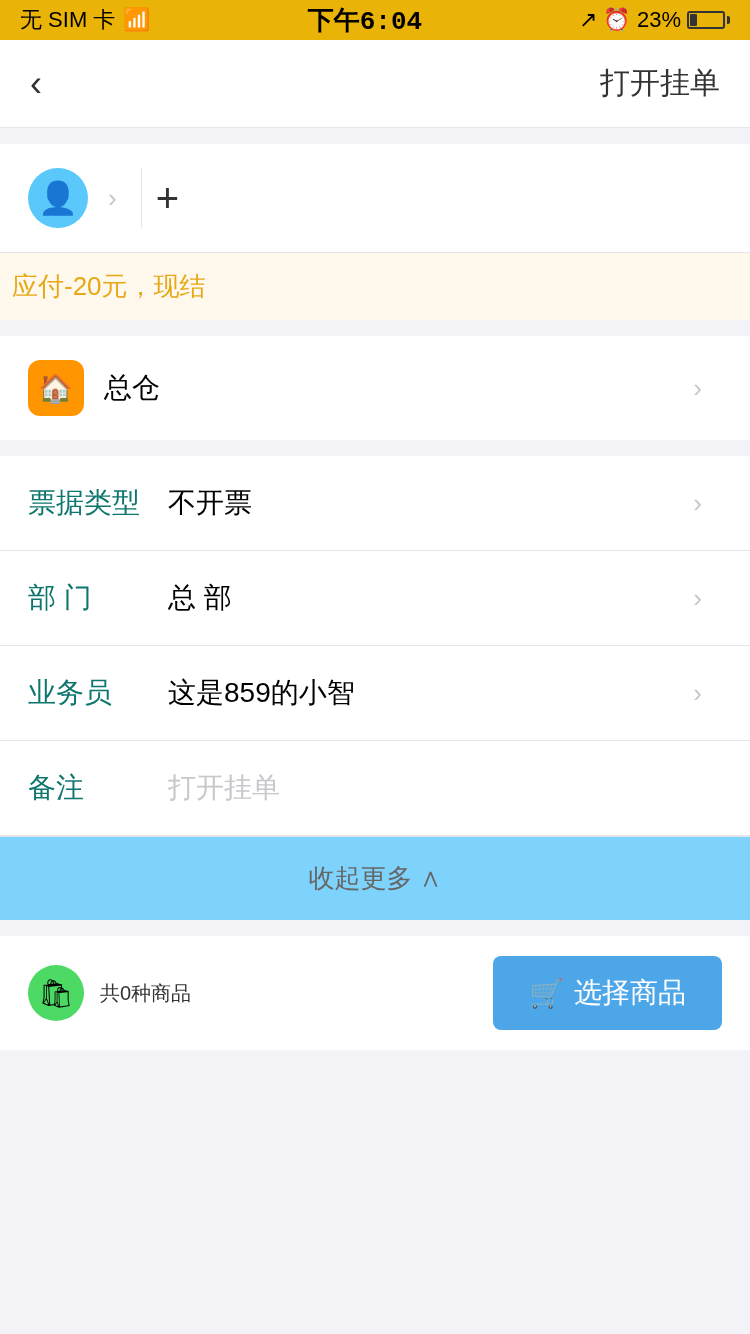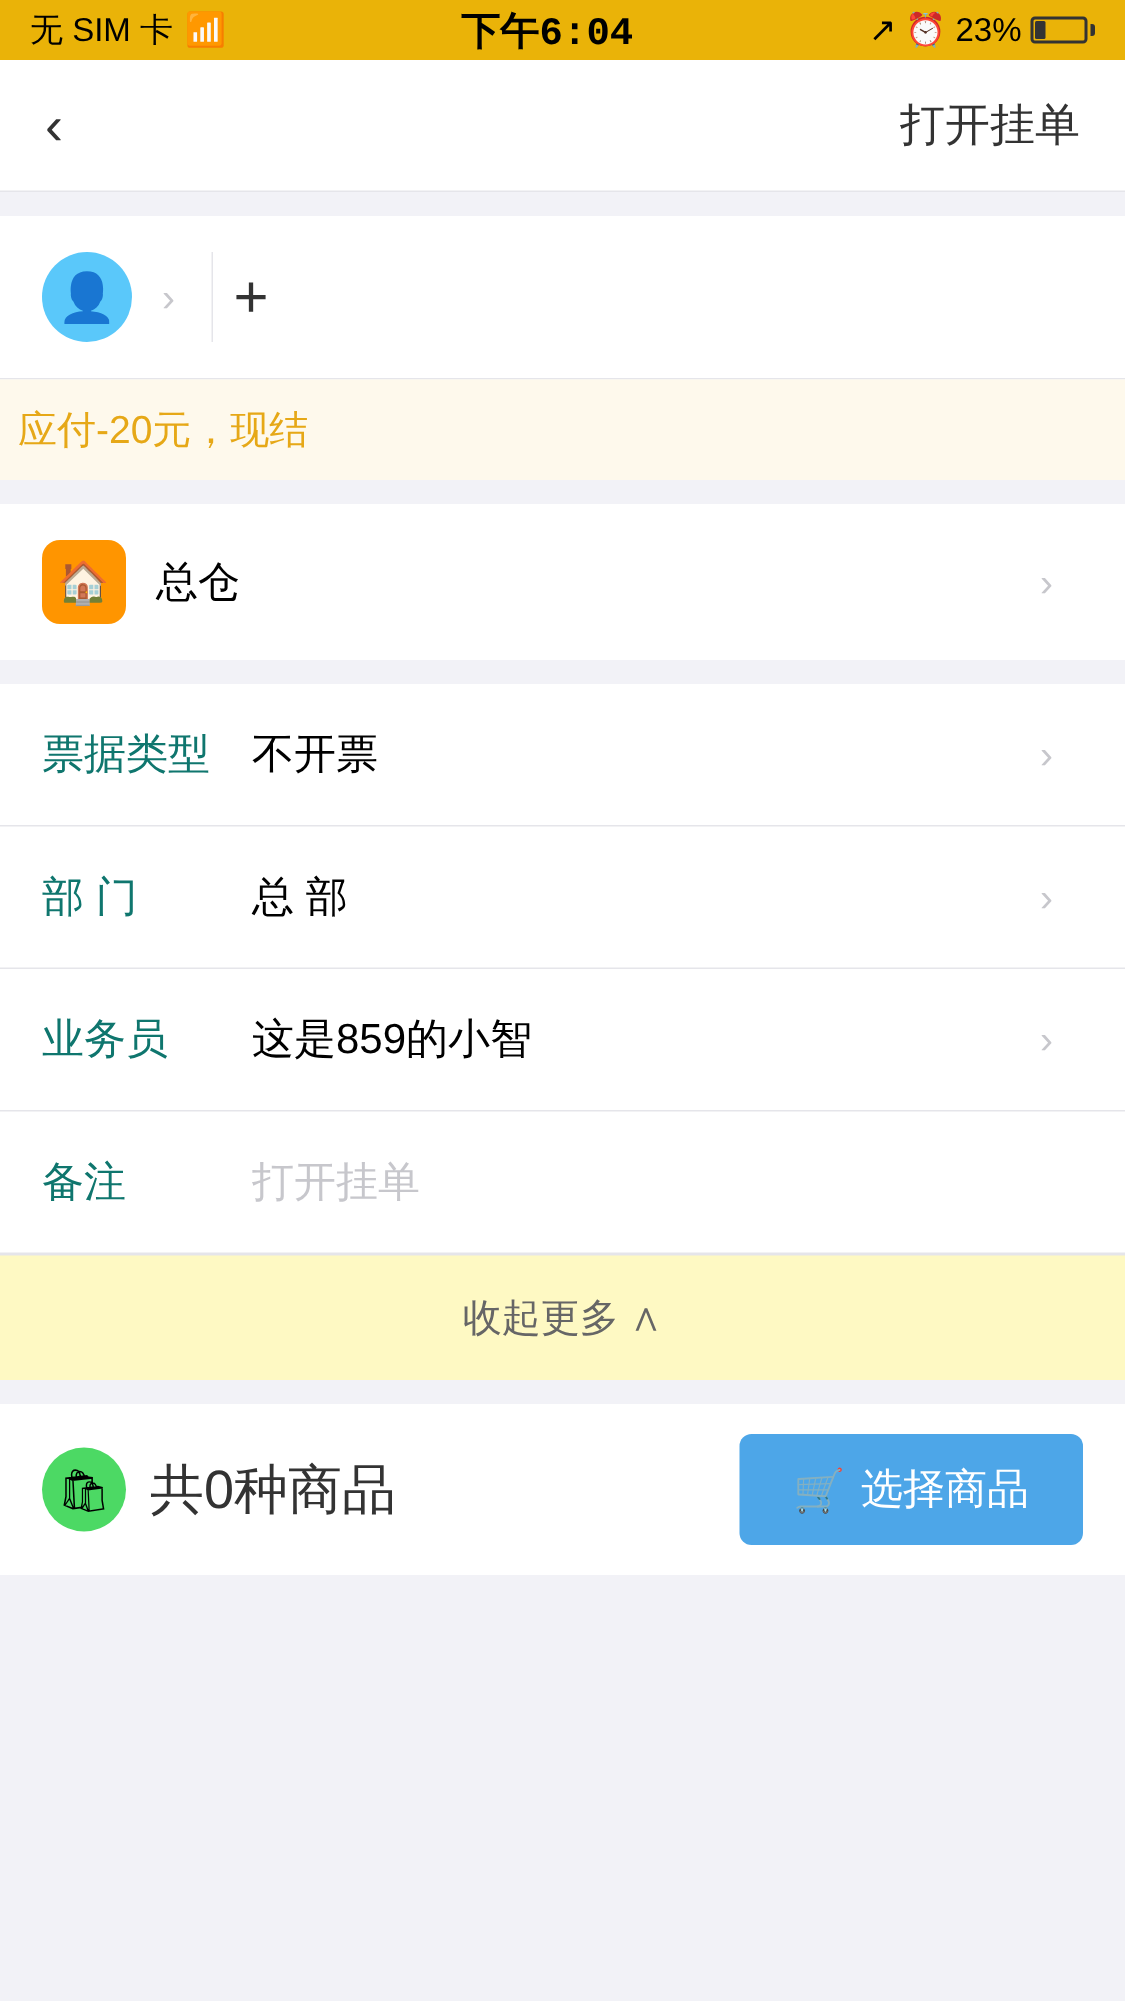--- a/index.html
+++ b/index.html
@@ -129,21 +129,21 @@
     }
     .info-value {
       flex: 1; font-size: 28px; color: #000;
     }
     .info-placeholder {
       flex: 1; font-size: 28px; color: #c7c7cc;
     }
 
     
     .collapse-row {
-      background: #fef9c3;
+      background: #7dd3fc;
       display: flex; align-items: center; justify-content: center;
       padding: 24px;
       margin-top: 0;
       border-top: 1px solid #e5e5ea;
     }
     .collapse-text {
       font-size: 26px; color: #666;
     }
 
     
@@ -152,21 +152,21 @@
       display: flex; align-items: center;
       padding: 20px 28px;
       margin-top: 16px;
       min-height: 88px;
     }
     .product-icon-wrap {
       width: 56px; height: 56px; border-radius: 50%; background: #4cd964;
       display: flex; align-items: center; justify-content: center;
       margin-right: 16px; flex-shrink: 0;
     }
-    .product-count { flex: 1; font-size: 36px; color: #333; }
+    .product-count { flex: 1; font-size: 20px; color: #333; }
     .select-btn {
       background: #4da6e8;
       color: #fff;
       border: none;
       border-radius: 8px;
       padding: 18px 36px;
       font-size: 28px;
       cursor: pointer;
       display: flex; align-items: center; gap: 10px;
     }

